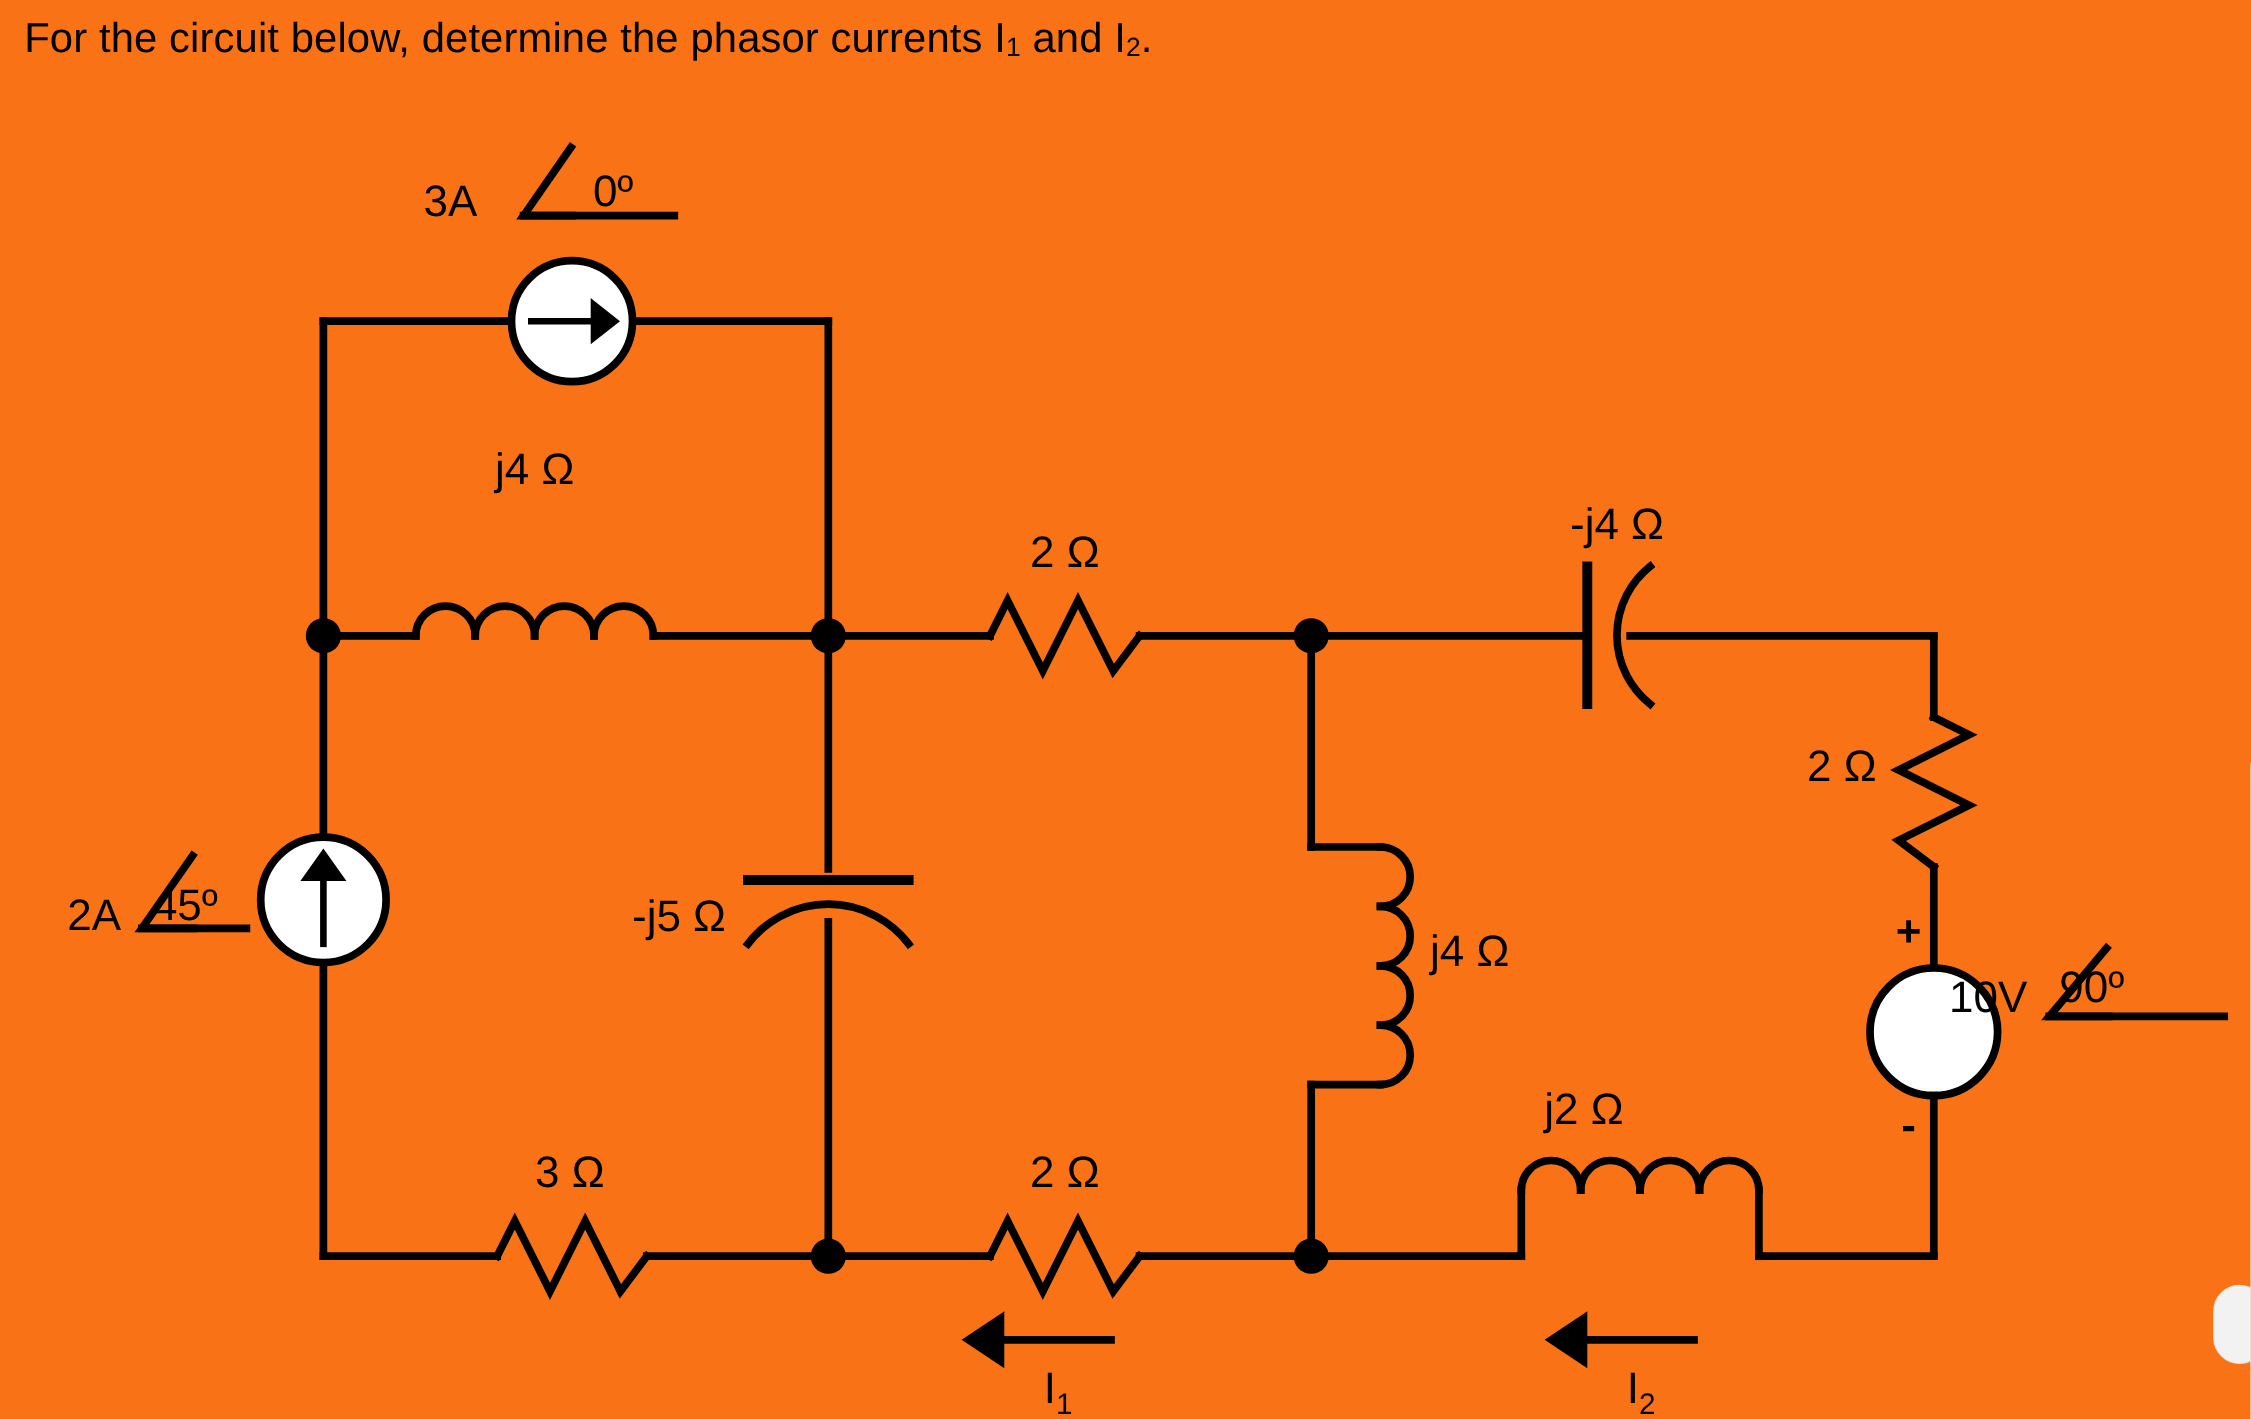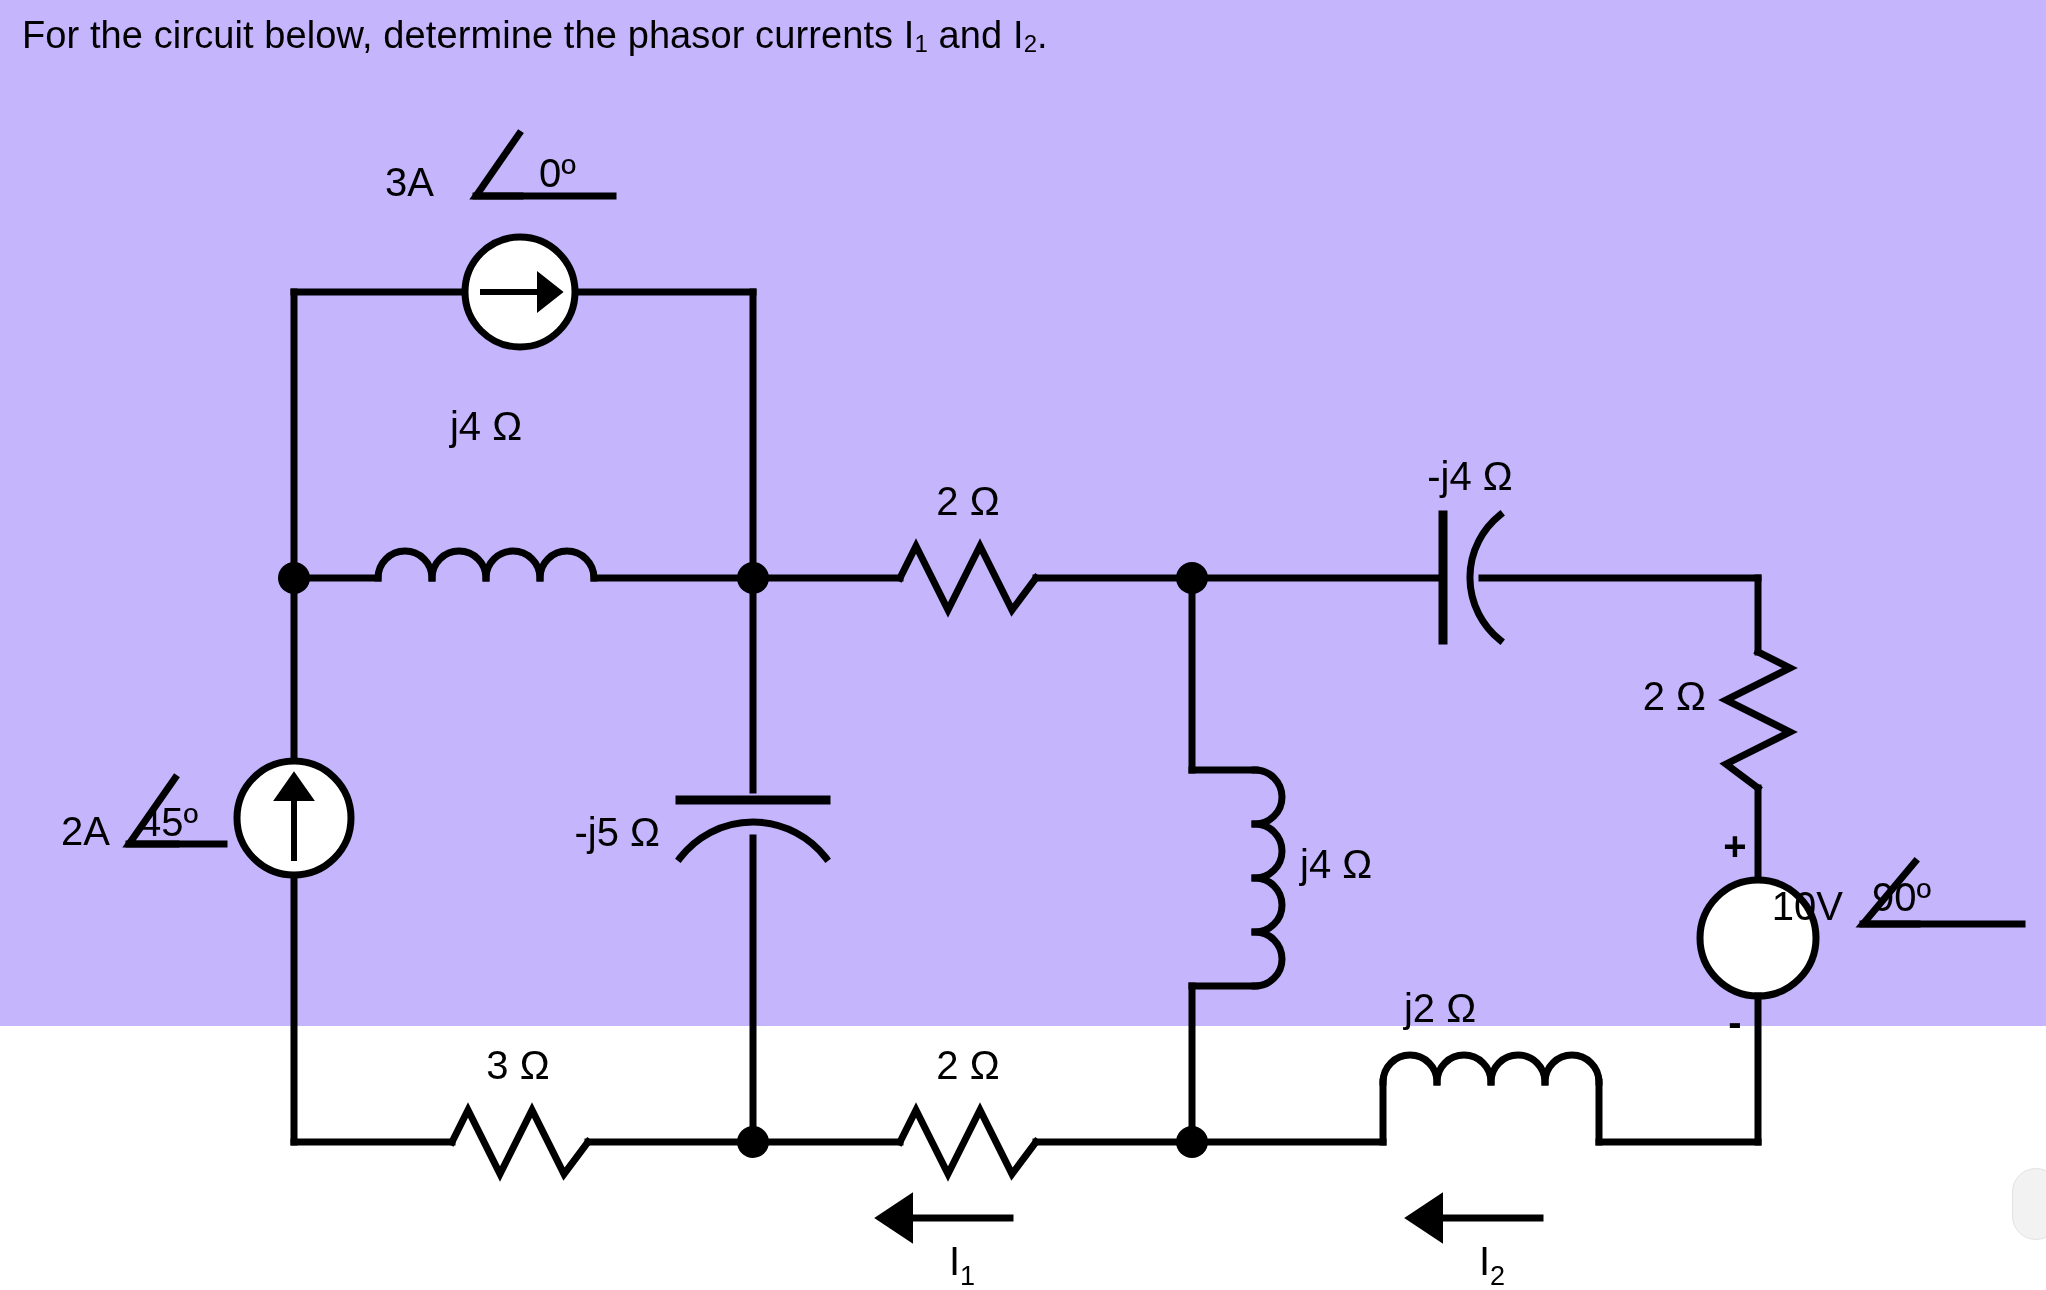--- a/index.html
+++ b/index.html
@@ -10,22 +10,22 @@
   body {
     width: 2046px;
     height: 1290px;
     font-family: "Liberation Sans", sans-serif;
     overflow: hidden;
     position: relative;
   }
   #page {
     position: relative;
     width: 2046px;
-    height: 1026px;
-    background: #c4b5fd;
+    height: 1290px;
+    background: #f97316;
   }
   .prompt {
     position: absolute;
     left: 22px;
     top: 14px;
     font-size: 38px;
     color: #000000;
     font-family: "Liberation Sans", sans-serif;
     white-space: nowrap;
     letter-spacing: 0.1px;

